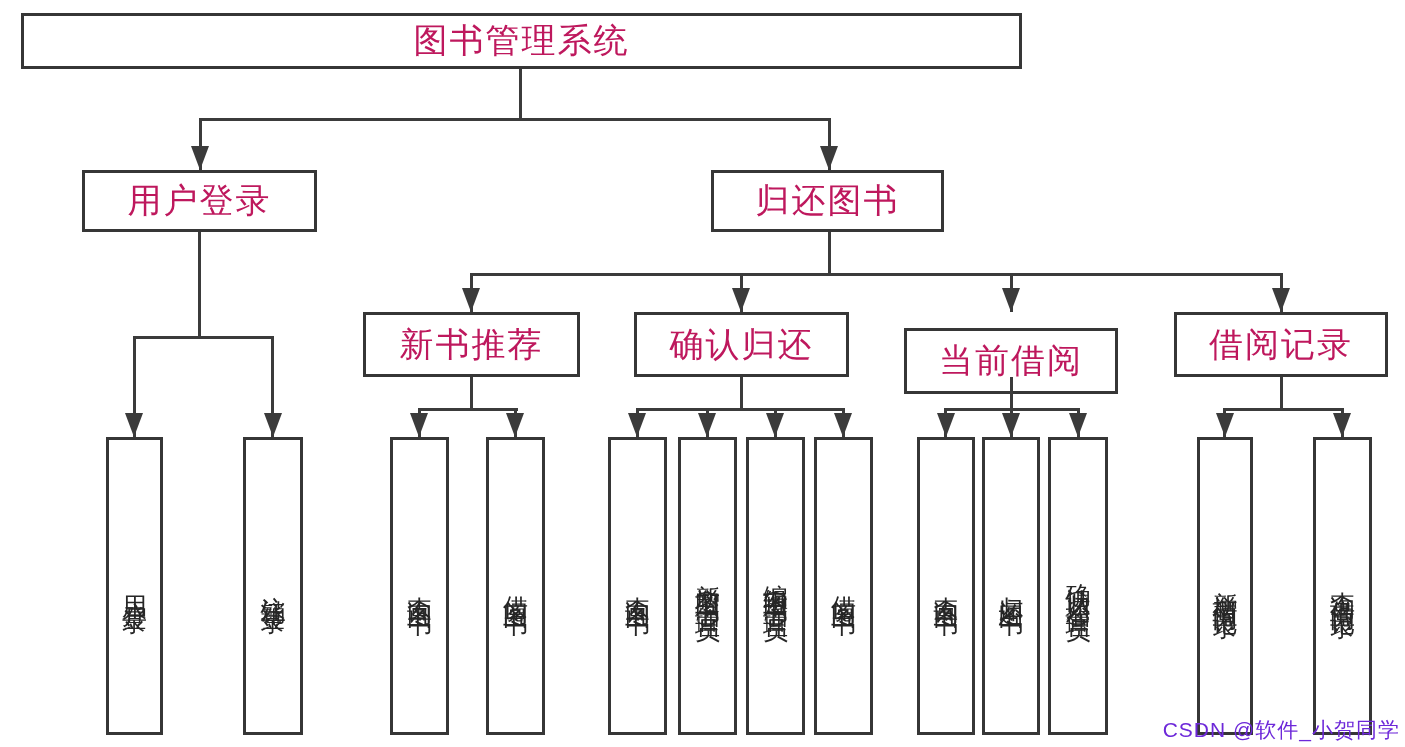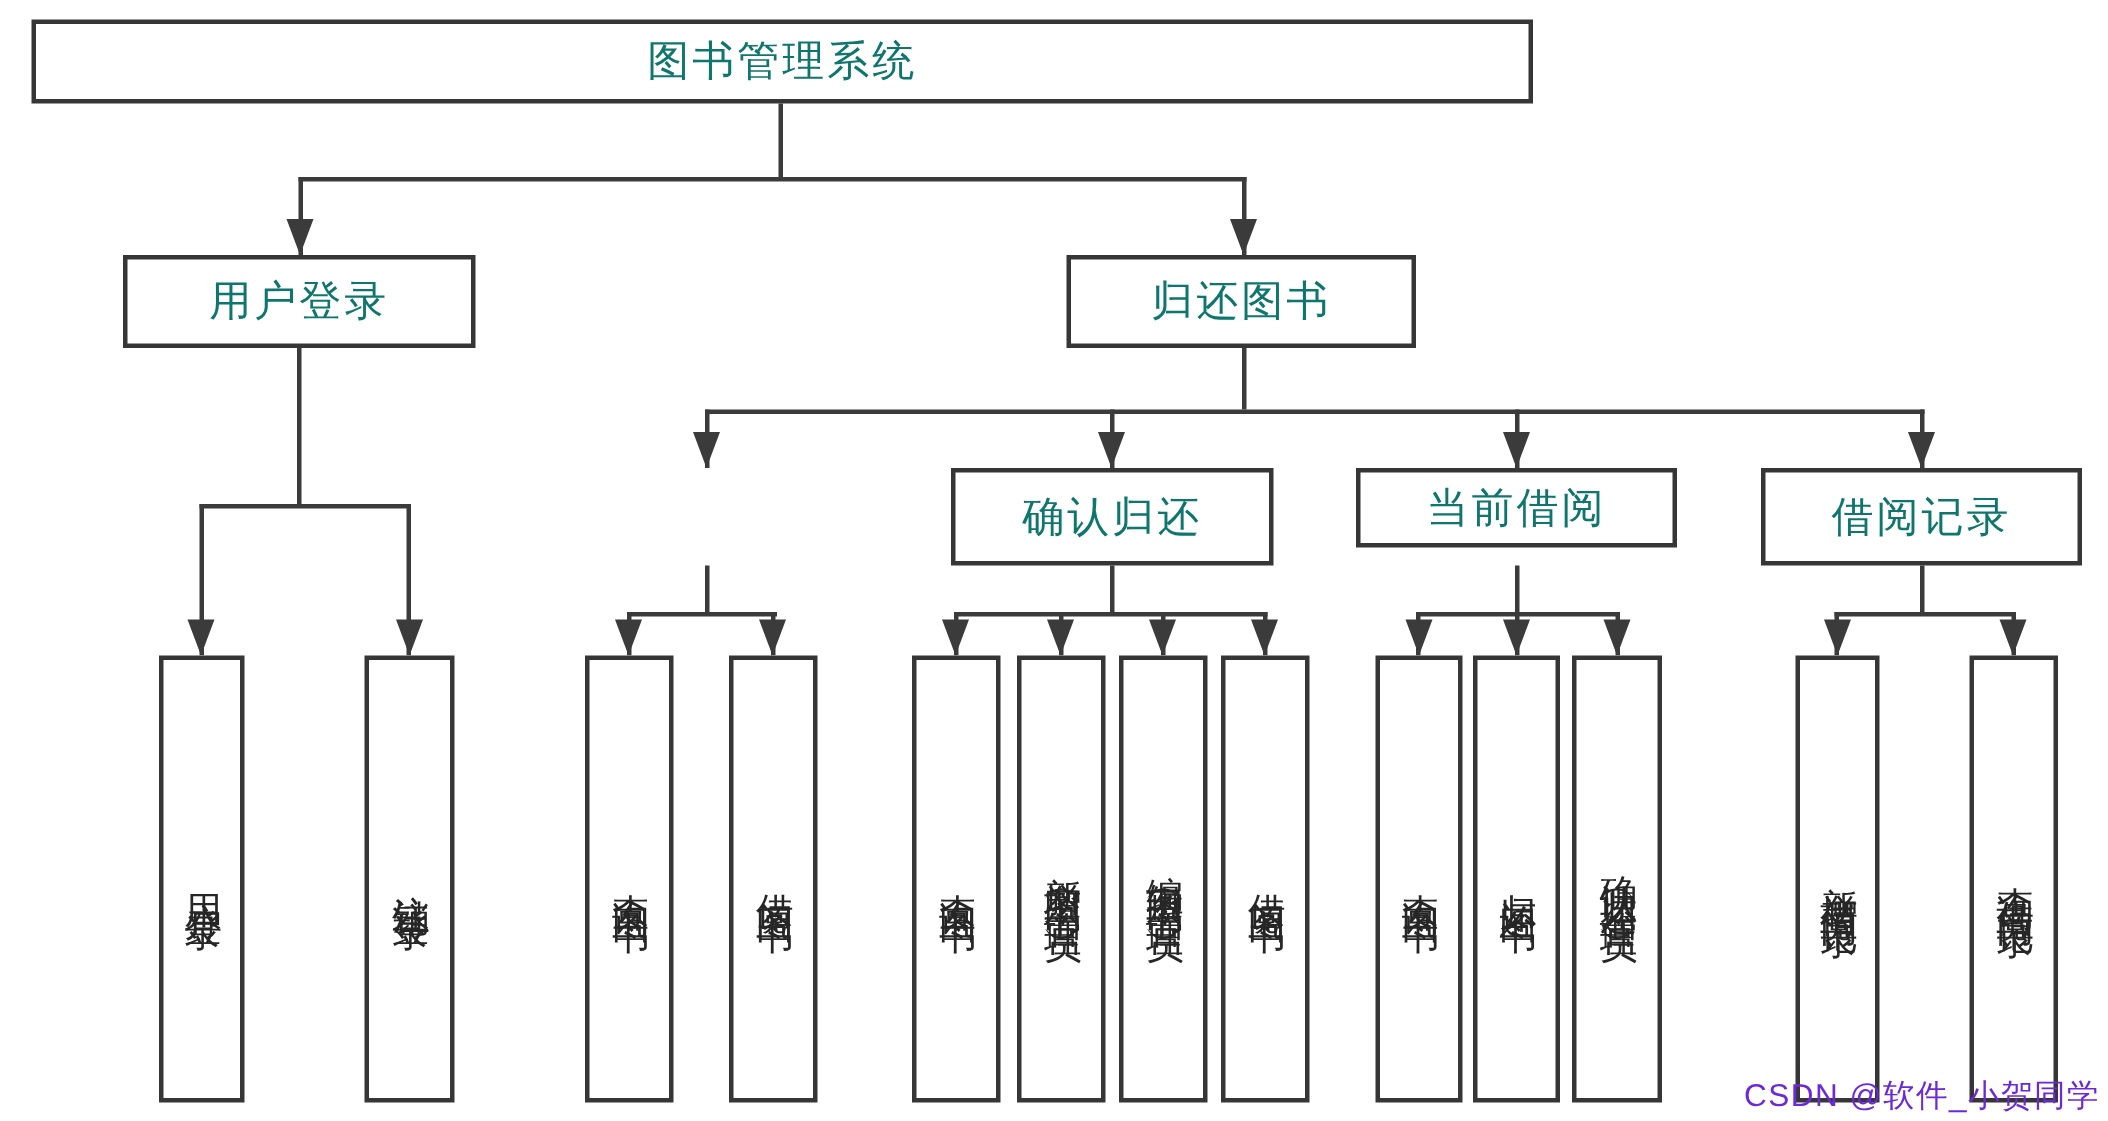--- a/index.html
+++ b/index.html
@@ -11,21 +11,21 @@
     overflow:hidden;
   }
   .box{
     position:absolute;
     box-sizing:border-box;
     border:3px solid #363636;
     background:#ffffff;
     display:flex;align-items:center;justify-content:center;
   }
   .hlabel{
-    font-size:28px;color:#0f766e;letter-spacing:2px;white-space:nowrap;
+    font-size:34px;color:#be185d;letter-spacing:2px;white-space:nowrap;
   }
   .vtext{
     writing-mode:vertical-rl;
     text-orientation:mixed;
     font-size:25px;color:#262626;letter-spacing:5px;line-height:1;
     white-space:nowrap;
   }
   .hline{position:absolute;height:3px;background:#3b3b3b;}
   .vline{position:absolute;width:3px;background:#3b3b3b;}
   .arrow{
@@ -76,24 +76,27 @@
   <div class="hline" style="left:470px;top:273px;width:813px;"></div>
   <div class="vline" style="left:470px;top:273px;height:39px;"></div>
   <div class="arrow" style="left:462px;top:288px;"></div>
   <div class="vline" style="left:740px;top:273px;height:39px;"></div>
   <div class="arrow" style="left:732px;top:288px;"></div>
   <div class="vline" style="left:1010px;top:273px;height:39px;"></div>
   <div class="arrow" style="left:1002px;top:288px;"></div>
   <div class="vline" style="left:1280px;top:273px;height:39px;"></div>
   <div class="arrow" style="left:1272px;top:288px;"></div>
 
+  <div class="box" style="left:363px;top:312px;width:217px;height:65px;">
+    <span class="hlabel">新书推荐</span>
+  </div>
   <div class="box" style="left:634px;top:312px;width:215px;height:65px;">
     <span class="hlabel">确认归还</span>
   </div>
-  <div class="box" style="left:904px;top:312px;width:214px;height:53px;">
+  <div class="box" style="left:904px;top:328px;width:214px;height:66px;">
     <span class="hlabel">当前借阅</span>
   </div>
   <div class="box" style="left:1174px;top:312px;width:214px;height:65px;">
     <span class="hlabel">借阅记录</span>
   </div>
 
   <div class="vline" style="left:470px;top:377px;height:31px;"></div>
   <div class="hline" style="left:418px;top:408px;width:100px;"></div>
   <div class="vline" style="left:418px;top:408px;height:29px;"></div>
   <div class="arrow" style="left:410px;top:413px;"></div>

